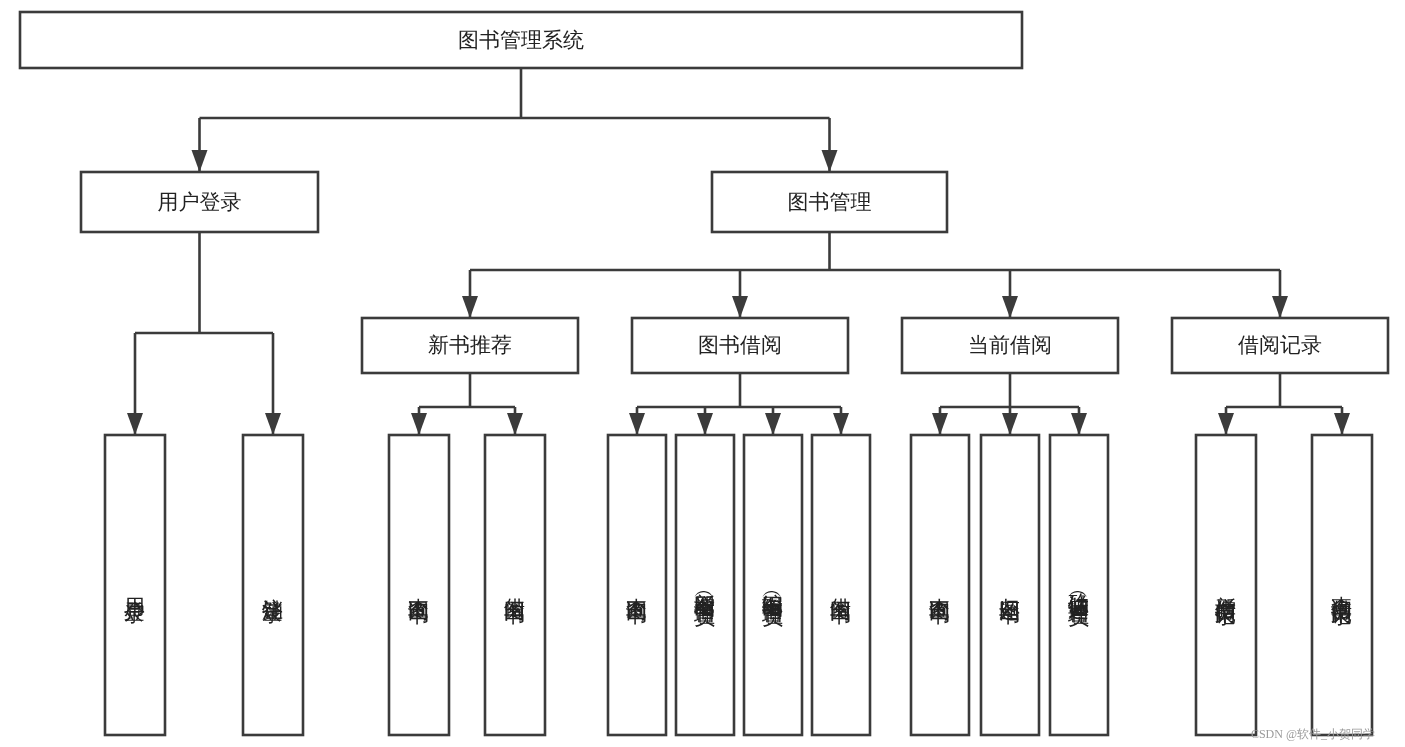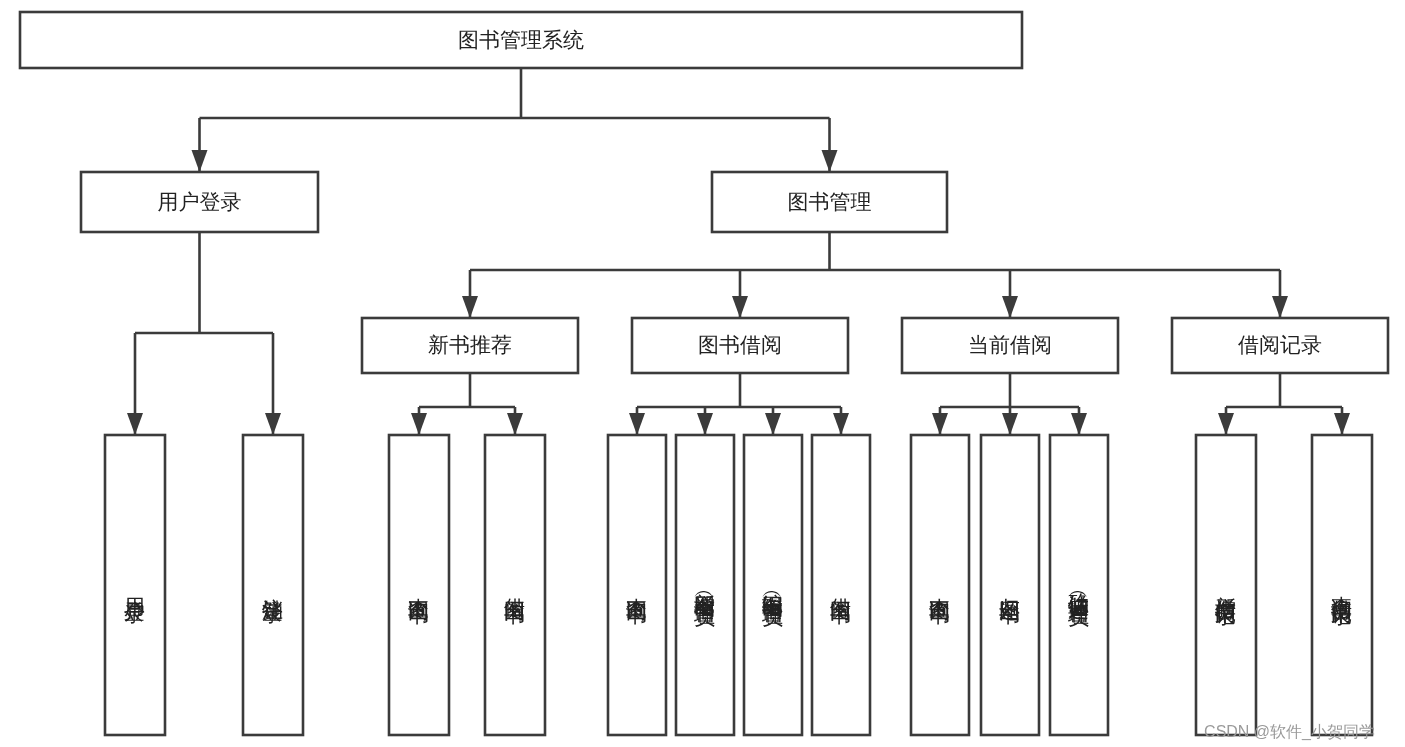--- a/index.html
+++ b/index.html
@@ -63,22 +63,22 @@
     font-size: 21px;
     color: #222222;
     letter-spacing: 2px;
     line-height: 1;
     white-space: nowrap;
   }
   .watermark {
     position: absolute;
     right: 8px;
     bottom: 4px;
-    font-family: Liberation Sans, sans-serif;
-    font-size: 16px;
+    font-family: Liberation Serif, serif;
+    font-size: 12px;
     color: #9a9a9a;
     white-space: nowrap;
   }
 </style>
 </head>
 <body>
 
 <div id="diagram-root">
 
   <svg class="diagram" viewBox="0 0 1405 747">

